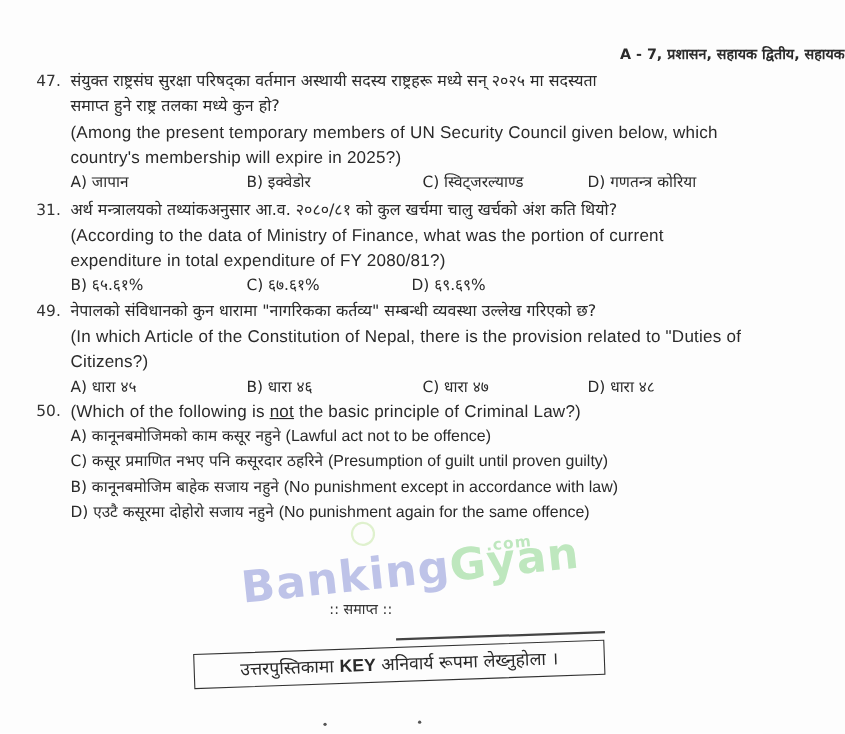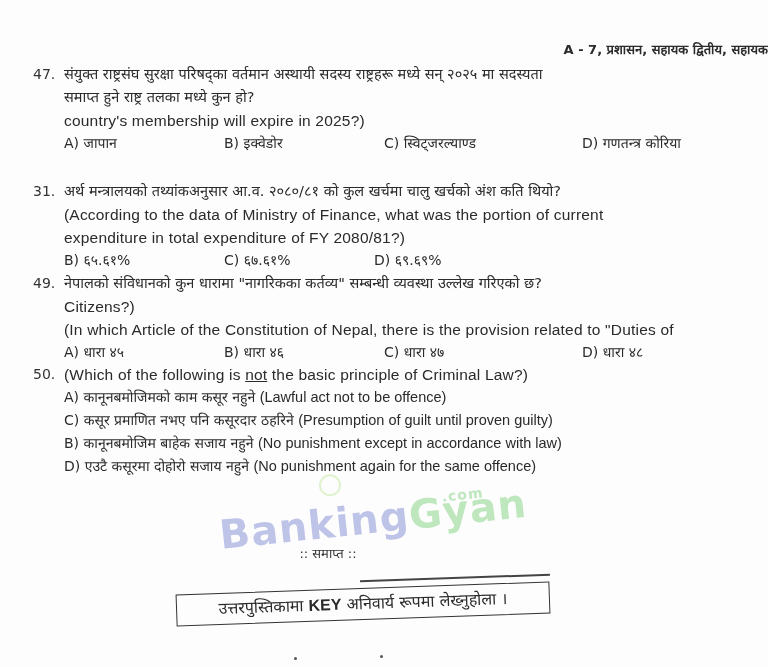--- a/index.html
+++ b/index.html
@@ -13,21 +13,21 @@
     position: absolute; top: 40px; left: 0; width: 768px; text-align: right;
     font-family: "DejaVu Sans", sans-serif; font-size: 13px; font-weight: bold; color: #2b2b2b;
   }
   .q { position: absolute; left: 33px; width: 690px; font-size: 15.5px; line-height: 23px; }
   .q .num { position: absolute; left: 0; top: 0; font-family: "DejaVu Sans", sans-serif; font-size: 14px; color:#333; }
   .q .body { margin-left: 31px; }
   .np { font-family: "DejaVu Sans", sans-serif; font-size: 14.5px; display: block; }
   .en { font-family: "Liberation Sans", sans-serif; font-size: 15.5px; display: block; color:#2a2a2a; letter-spacing: 0.2px; }
   .opts { display: flex; font-family: "DejaVu Sans", sans-serif; font-size: 14px; }
   .opts .opt { width: 160px; }
-  .opts.four .opt:nth-child(4) { width: auto; margin-left: 48px; }
+  .opts.four .opt:nth-child(4) { width: auto; }
   .list-opt { font-family: "DejaVu Sans", sans-serif; font-size: 14px; display: block; line-height: 23px; }
   .list-opt .en-inline { font-family: "Liberation Sans", sans-serif; font-size: 14.5px; }
   u { text-decoration: underline; }
   .watermark {
     position: absolute; left: 222px; top: 512px; font-family: "DejaVu Sans", sans-serif;
     font-weight: bold; font-size: 40px; letter-spacing: 1px; transform: rotate(-6deg);
     transform-origin: left bottom; opacity: 0.55;
   }
   .wm-a { color: #8c95d8; }
   .wm-b { color: #8bd68b; }
@@ -52,20 +52,21 @@
 
 <div class="page">
 
   <div class="header">A - 7,  प्रशासन, सहायक द्वितीय, सहायक</div>
 
   <div class="q" style="top:63px">
     <span class="num">47.</span>
     <div class="body">
       <span class="np">संयुक्त राष्ट्रसंघ सुरक्षा परिषद्का वर्तमान अस्थायी सदस्य राष्ट्रहरू मध्ये सन् २०२५ मा सदस्यता</span>
       <span class="np">समाप्त हुने राष्ट्र तलका मध्ये कुन हो?</span>
+      <span class="en">(Among the present temporary members of UN Security Council given below, which</span>
       <span class="en">country's membership will expire in 2025?)</span>
       <div class="opts four">
         <span class="opt">A) जापान</span>
         <span class="opt">B) इक्वेडोर</span>
         <span class="opt" style="width:150px">C) स्विट्जरल्याण्ड</span>
         <span class="opt">D) गणतन्त्र कोरिया</span>
       </div>
     </div>
   </div>
 
@@ -80,22 +81,22 @@
         <span class="opt" style="width:150px">C) ६७.६१%</span>
         <span class="opt">D) ६९.६९%</span>
       </div>
     </div>
   </div>
 
   <div class="q" style="top:272px">
     <span class="num">49.</span>
     <div class="body">
       <span class="np">नेपालको संविधानको कुन धारामा "नागरिकका कर्तव्य" सम्बन्धी व्यवस्था उल्लेख गरिएको छ?</span>
+      <span class="en">(In which Article of the Constitution of Nepal, there is the provision related to "Duties of</span>
       <span class="en">Citizens?)</span>
-      <span class="en">(In which Article of the Constitution of Nepal, there is the provision related to "Duties of</span>
       <div class="opts four">
         <span class="opt">A) धारा ४५</span>
         <span class="opt">B) धारा ४६</span>
         <span class="opt" style="width:150px">C) धारा ४७</span>
         <span class="opt">D) धारा ४८</span>
       </div>
     </div>
   </div>
 
   <div class="q" style="top:363px">

